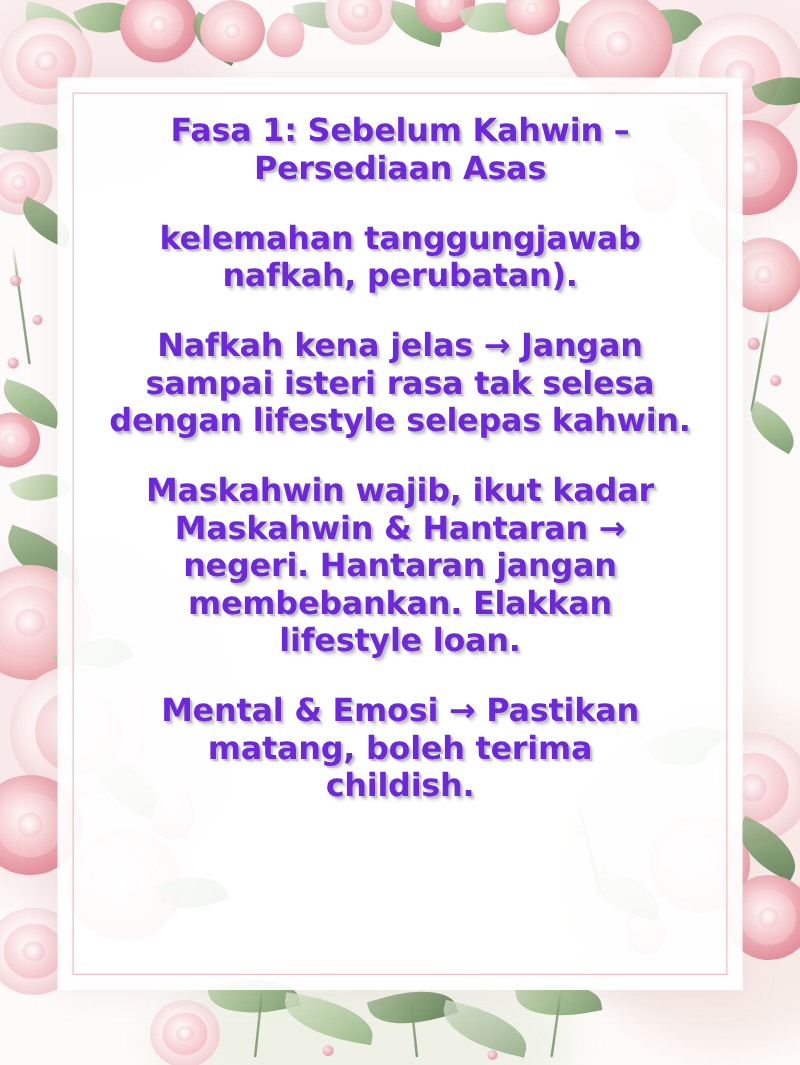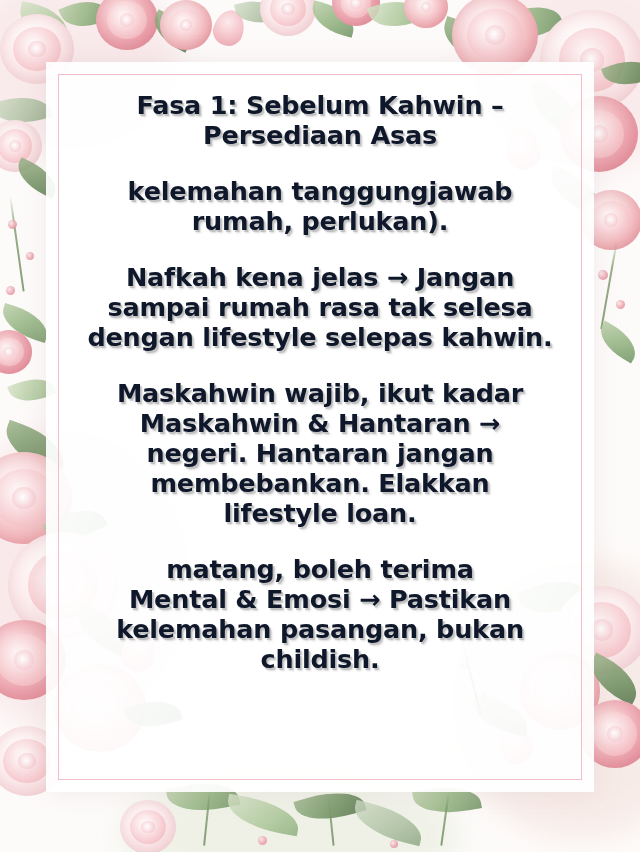--- a/index.html
+++ b/index.html
@@ -133,21 +133,21 @@
   .block {
     margin: 0 0 26px 0;
   }
   .block:last-child { margin-bottom: 0; }
 
   .line {
     font-family: "DejaVu Sans", sans-serif;
     font-weight: bold;
     font-size: 25.5px;
     line-height: 30px;
-    color: #0f172a;
+    color: #6d28d9;
     letter-spacing: -0.2px;
     text-shadow:
       1.6px 1.6px 0 rgba(170,170,170,0.55),
       2.6px 2.6px 2px rgba(150,150,150,0.35);
     white-space: pre-wrap;
   }
   .title .line { font-size: 25.5px; }
 </style>
 </head>
 <body>
@@ -242,39 +242,38 @@
 
     <div id="content">
 
       <div class="block title">
         <div class="line">Fasa 1: Sebelum Kahwin –</div>
         <div class="line">Persediaan Asas</div>
       </div>
 
       <div class="block">
         <div class="line">kelemahan tanggungjawab</div>
-        <div class="line">rumah, perlukan).</div>
+        <div class="line">nafkah, perubatan).</div>
       </div>
 
       <div class="block">
         <div class="line">Nafkah kena jelas → Jangan</div>
-        <div class="line">sampai rumah rasa tak selesa</div>
+        <div class="line">sampai isteri rasa tak selesa</div>
         <div class="line">dengan lifestyle selepas kahwin.</div>
       </div>
 
       <div class="block">
         <div class="line">Maskahwin wajib, ikut kadar</div>
         <div class="line">Maskahwin &amp; Hantaran →</div>
         <div class="line">negeri. Hantaran jangan</div>
         <div class="line">membebankan. Elakkan</div>
         <div class="line">lifestyle loan.</div>
       </div>
 
       <div class="block">
+        <div class="line">Mental &amp; Emosi → Pastikan</div>
         <div class="line">matang, boleh terima</div>
-        <div class="line">Mental &amp; Emosi → Pastikan</div>
-        <div class="line">kelemahan pasangan, bukan</div>
         <div class="line">childish.</div>
       </div>
 
     </div>
   </div>
 </div>
 
 </body></html>

